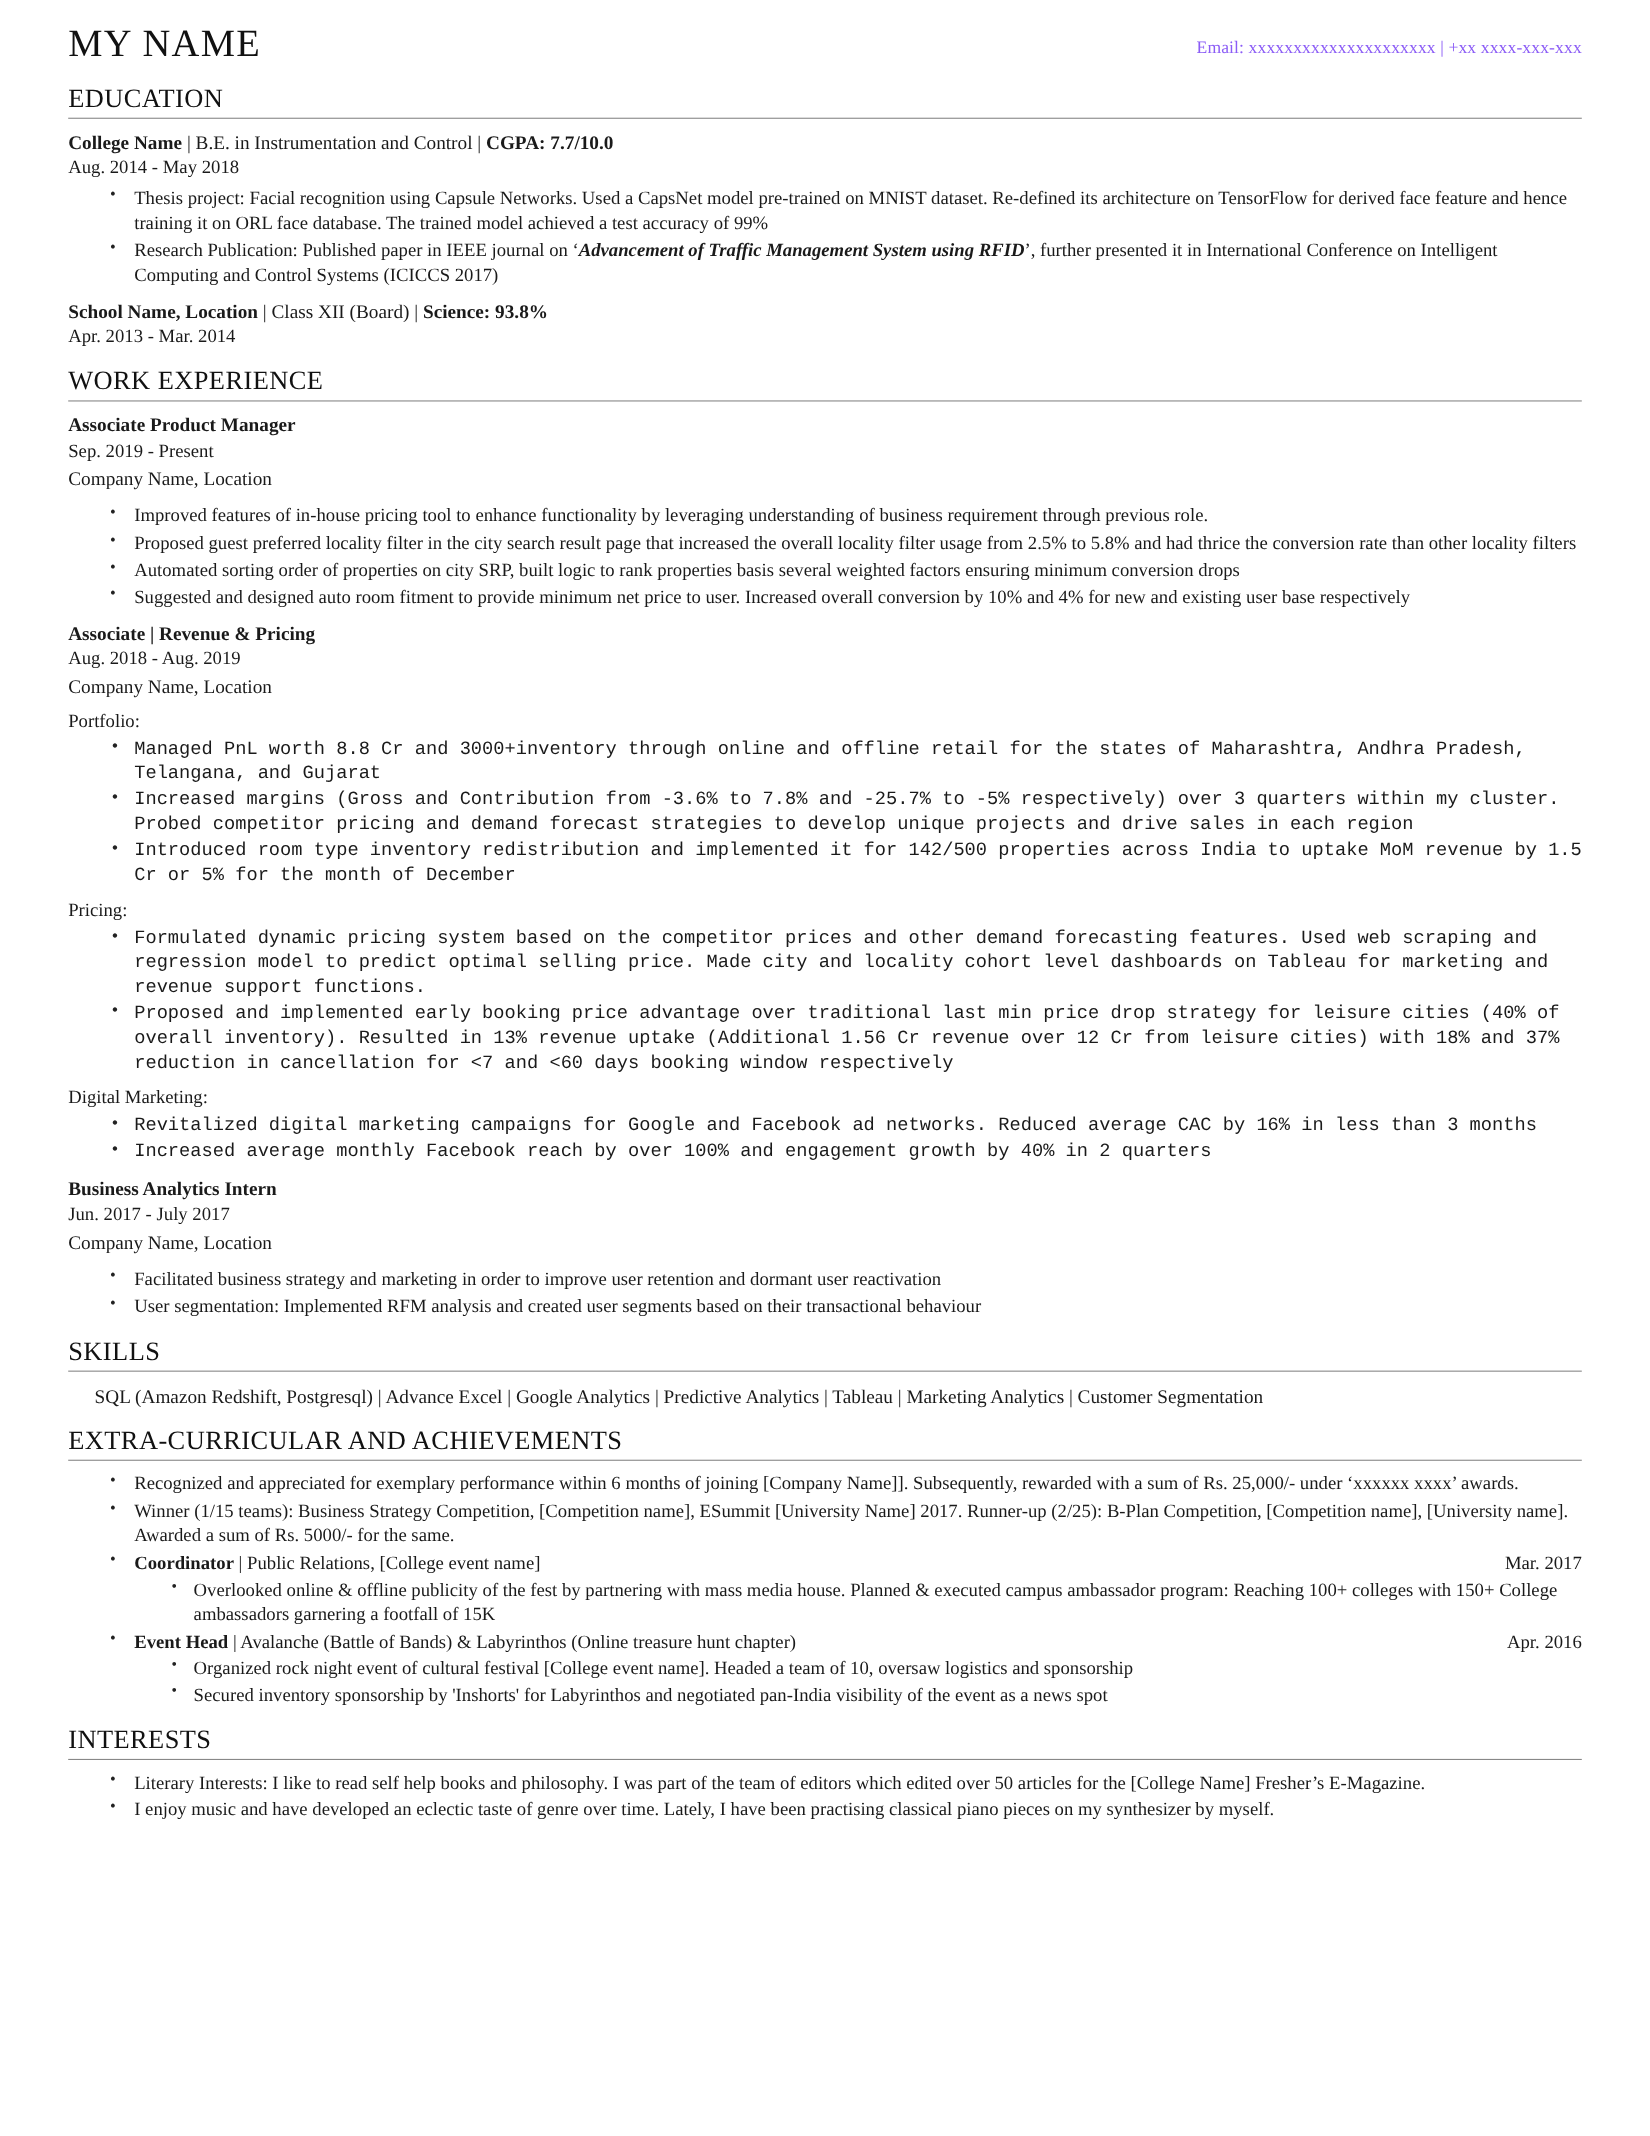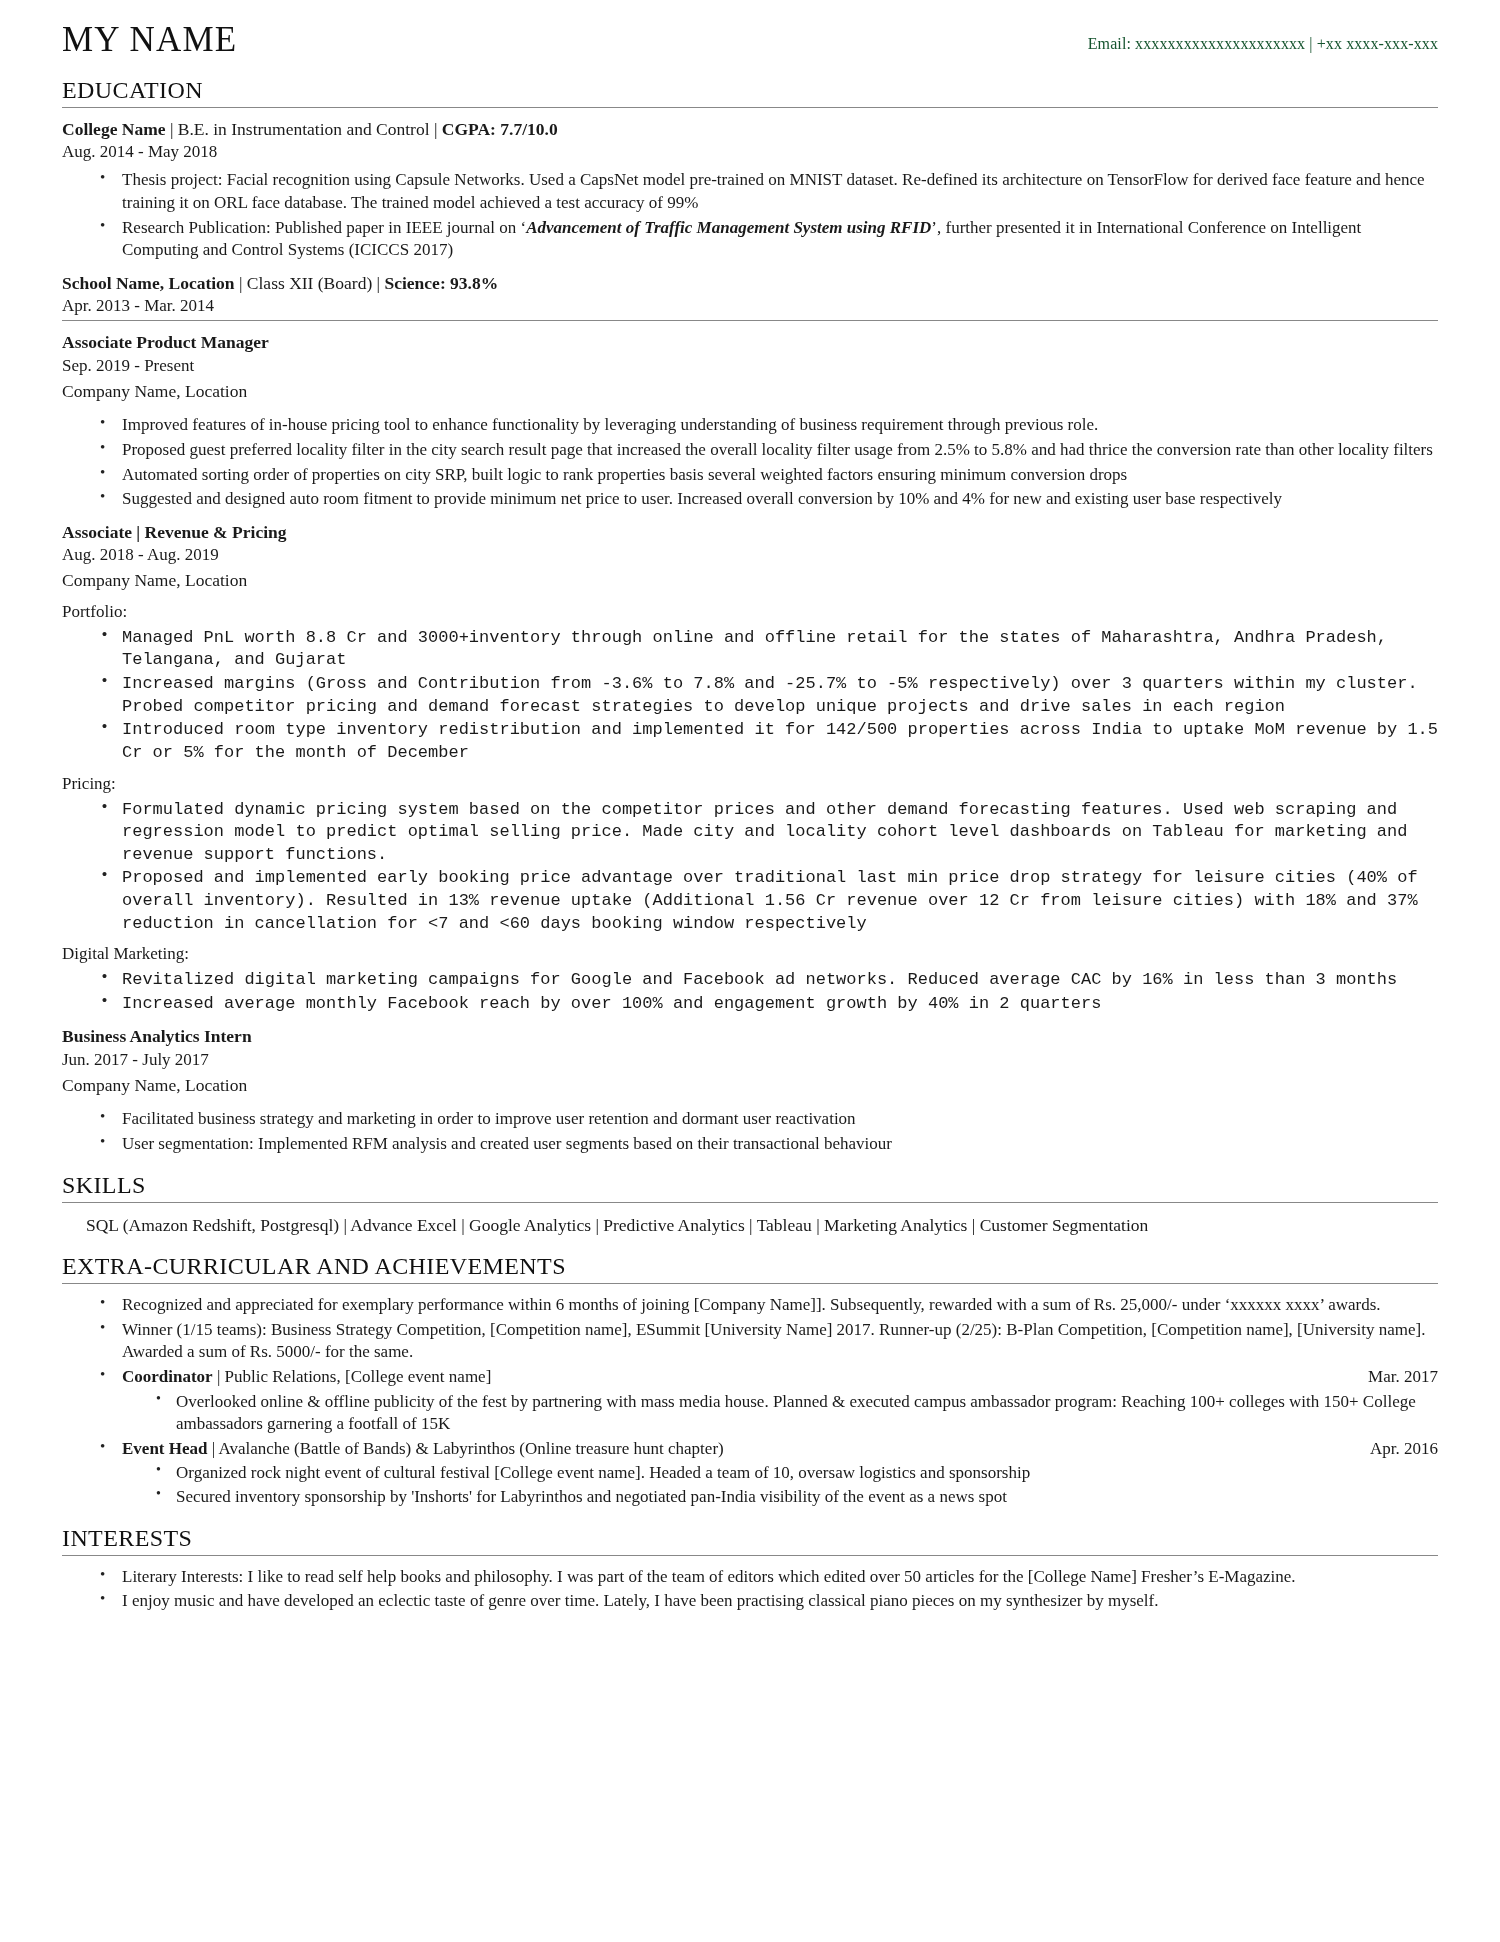--- a/index.html
+++ b/index.html
@@ -29,21 +29,21 @@
   }
   .name {
     font-size: 35px;
     letter-spacing: 1.2px;
     font-weight: 400;
     line-height: 1.05;
     color: #111;
   }
   .contact {
     font-size: 16px;
-    color: #14532d;
+    color: #8b5cf6;
     padding-bottom: 6px;
     letter-spacing: 0.1px;
   }
 
   
   .section-title {
     font-size: 24px;
     font-weight: 400;
     letter-spacing: 0.4px;
     color: #111;
@@ -177,20 +177,21 @@
 
   <div class="entry">
     <div class="entry-head">
       <div class="left">
         <span class="bold">School Name, Location</span><span> | Class XII (Board) | </span><span class="bold">Science: 93.8%</span>
       </div>
       <div class="right">Apr. 2013 - Mar. 2014</div>
     </div>
   </div>
 
+  <div class="section-title">WORK EXPERIENCE</div>
   <div class="rule"></div>
 
   <div class="entry">
     <div class="entry-head">
       <div class="left bold">Associate Product Manager</div>
       <div class="right">Sep. 2019 - Present</div>
     </div>
     <div class="sub">Company Name, Location</div>
     <div class="space-sm"></div>
     <ul class="bullets">

